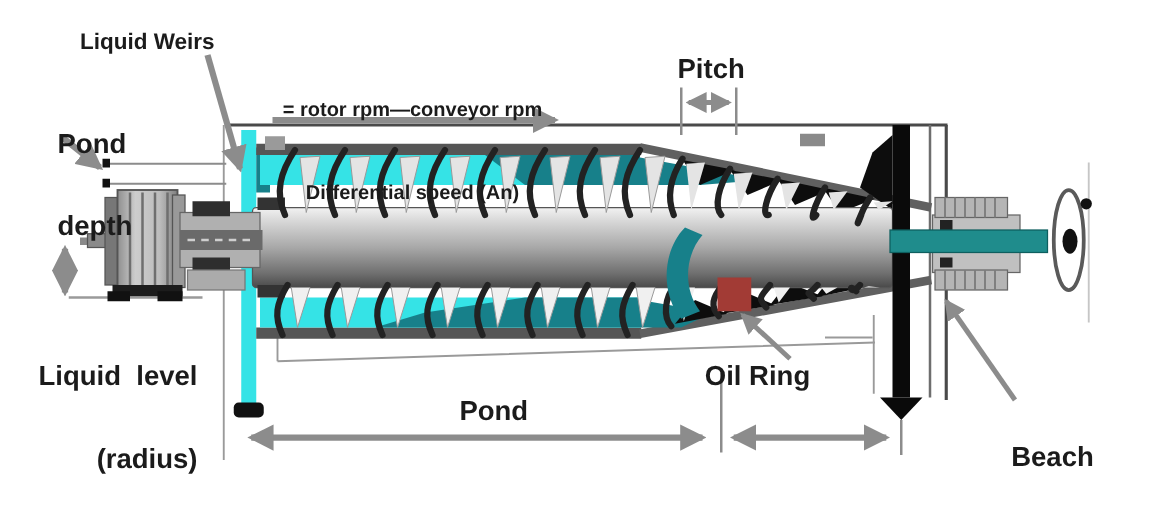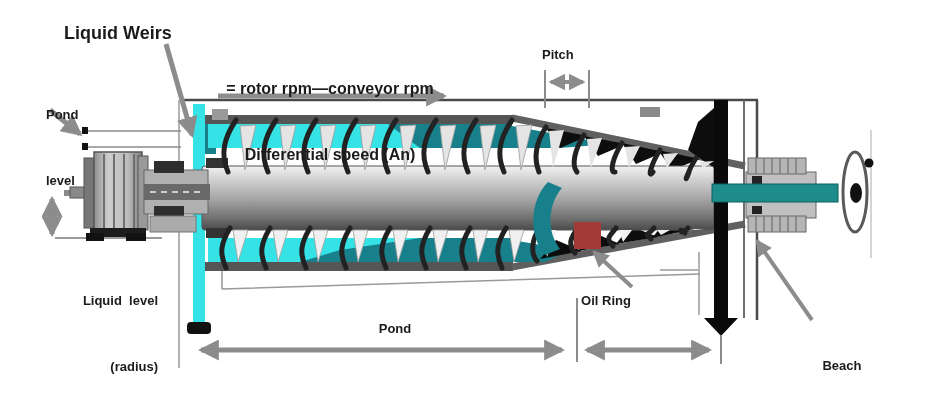--- a/index.html
+++ b/index.html
@@ -2,21 +2,21 @@
 <html style="--liquid-bright: #35e3e6; --liquid-dark: #17808a; --oil-ring-marker: #a23b35; --shaft-teal: #1f8c8c; --arrow-gray: #8c8c8c; --metal-dark: #3c3c3c; --text-color: #1b1b1b;"><head>
 <meta charset="utf-8">
 <style>
   html,body{margin:0;padding:0;background:#ffffff;}
   #canvas{
     position:relative;width:931px;height:408px;background:#ffffff;overflow:hidden;
     font-family:"Liberation Sans",sans-serif;
   }
   .lbl{
     position:absolute;color:var(--text-color,#1b1b1b);font-weight:700;
-    font-size:13px;line-height:22px;white-space:pre;
+    font-size:22px;line-height:22px;white-space:pre;
   }
   .lbl.small{font-size:16px;}
   .center{text-align:center;}
   .right{text-align:right;}
   svg{position:absolute;left:0;top:0;}
   .arrow{stroke:var(--arrow-gray,#8c8c8c);fill:none;}
   .thinline{stroke:#9a9a9a;fill:none;}
   .caseline{stroke:#4a4a4a;fill:none;}
   .liquid{fill:var(--liquid-bright,#35e3e6);}
   .liquid-dark{fill:var(--liquid-dark,#17808a);}
@@ -221,21 +221,21 @@
     <path class="arrow" d="M577 298 V362" stroke-width="2"></path>
     <path class="arrow" d="M587 350 L709 350" stroke-width="5" marker-start="url(#ah)" marker-end="url(#ah)"></path>
     <path class="arrow" d="M632 287 L594 252" stroke-width="4" marker-end="url(#ah)"></path>
     <path class="arrow" d="M812 320 L757 241" stroke-width="4" marker-end="url(#ah)"></path>
   </svg>
 
   <div class="lbl" style="left:64px;top:22px;font-size:18px">Liquid Weirs</div>
 
   <div class="lbl" style="left:46px;top:60px">
     <div>Pond</div>
-    <div>level</div>
+    <div>depth</div>
   </div>
 
   <div class="lbl small center" style="left:200px;top:34px;width:260px">
     <div>= rotor rpm—conveyor rpm</div>
     <div>Differential speed (An)</div>
   </div>
 
   <div class="lbl" style="left:542px;top:44px">Pitch</div>
 
   <div class="lbl right" style="left:28px;top:246px;width:130px">

